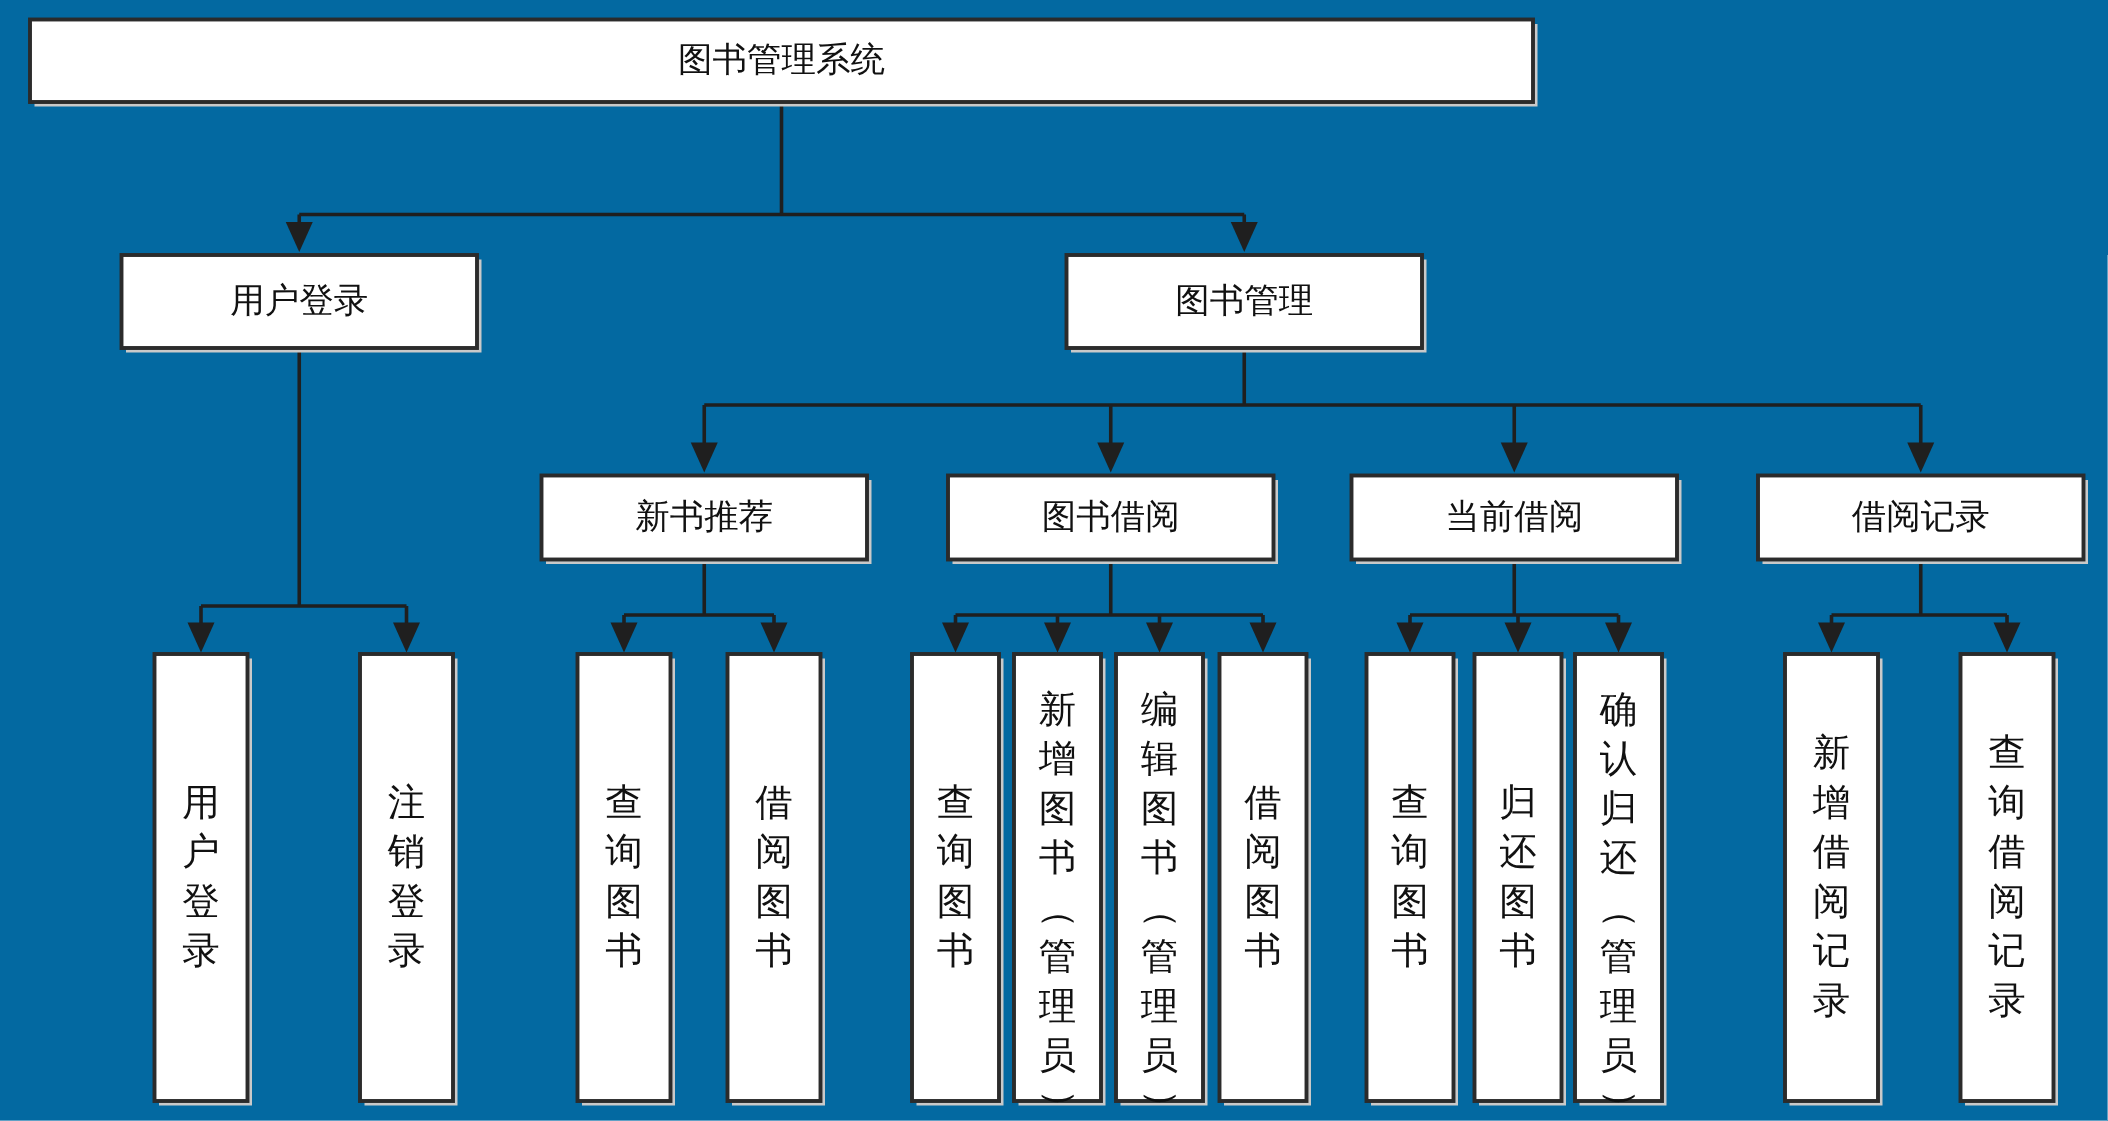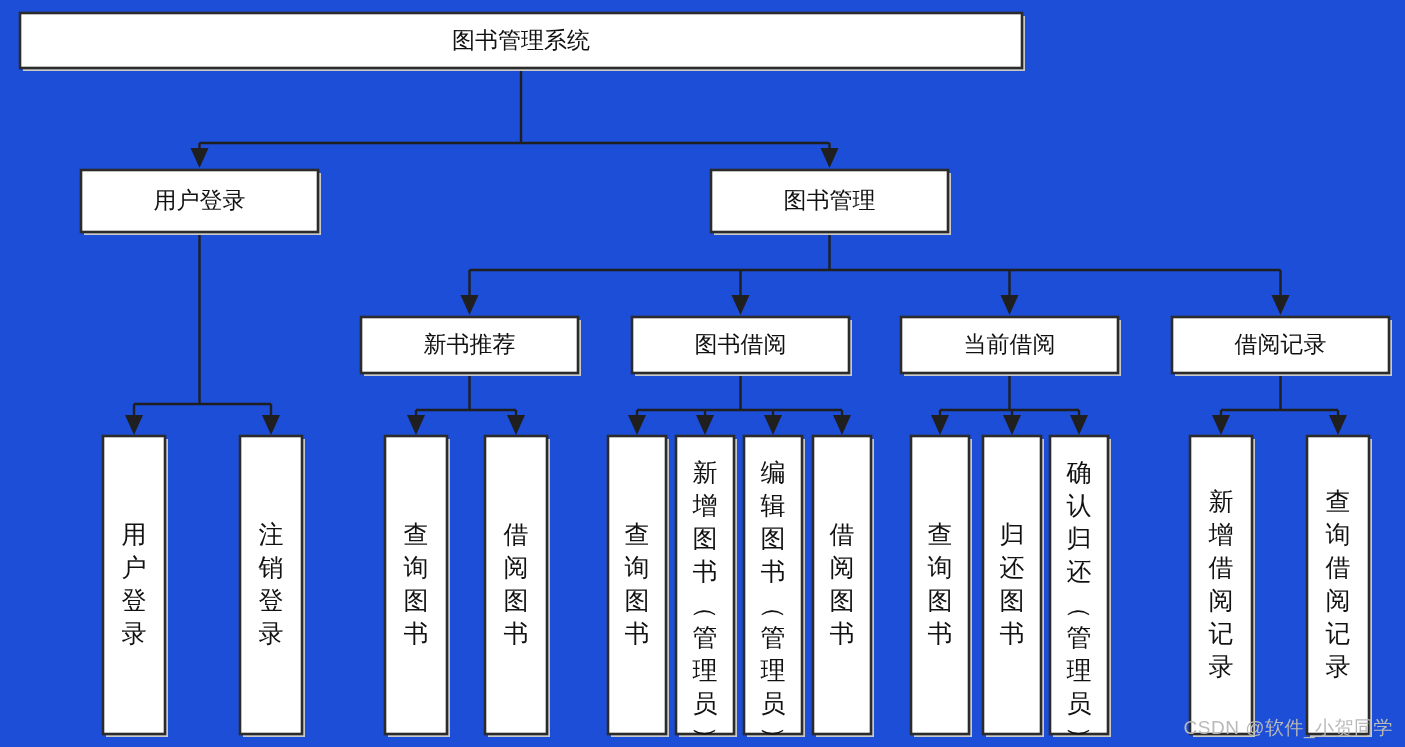--- a/index.html
+++ b/index.html
@@ -11,21 +11,21 @@
     width: 1405px;
     height: 747px;
     font-family: "Liberation Sans", "DejaVu Sans", sans-serif;
     overflow: hidden;
     position: relative;
   }
   #diagram-root {
     position: relative;
     width: 1405px;
     height: 747px;
-    background: #1d4ed8;
+    background: #0369a1;
   }
   svg#flow {
     position: absolute;
     left: 0;
     top: 0;
     width: 1405px;
     height: 747px;
     display: block;
   }
   .node-rect {
@@ -315,14 +315,13 @@
             <text x="1338" y="536.5" class="leaf-char">询</text>
             <text x="1338" y="569.5" class="leaf-char">借</text>
             <text x="1338" y="602.5" class="leaf-char">阅</text>
             <text x="1338" y="635.5" class="leaf-char">记</text>
             <text x="1338" y="668.5" class="leaf-char">录</text>
           </g>
         </g>
       </g>
   </svg>
 
-  <div class="watermark">CSDN @软件_小贺同学</div>
 </div>
 
 </body></html>

